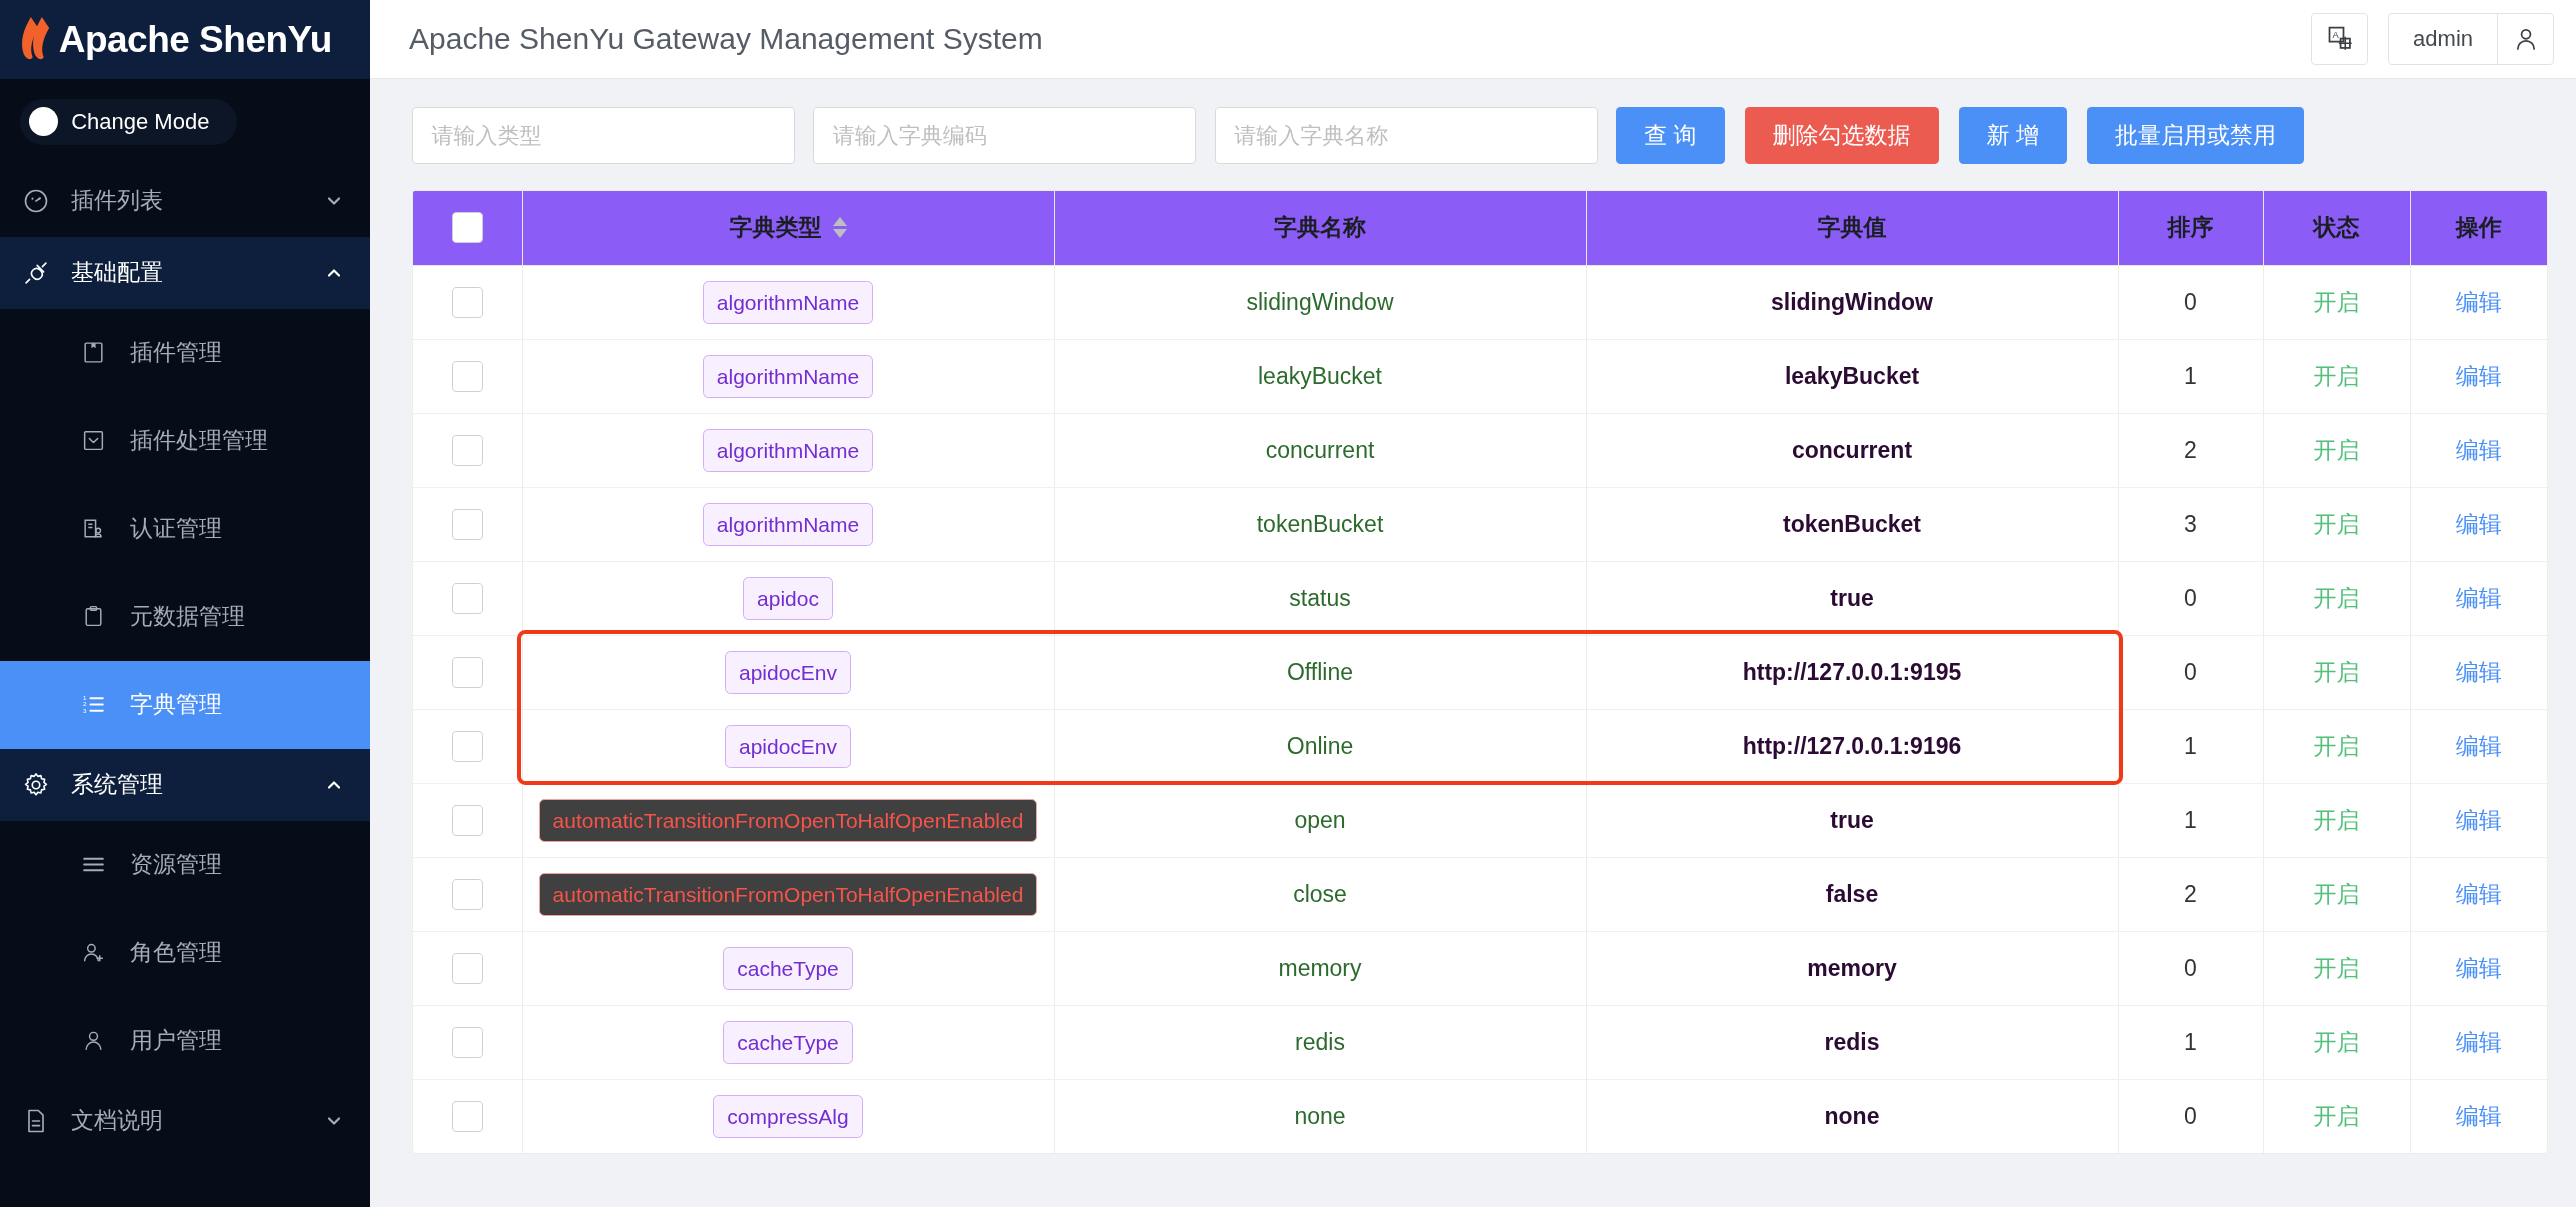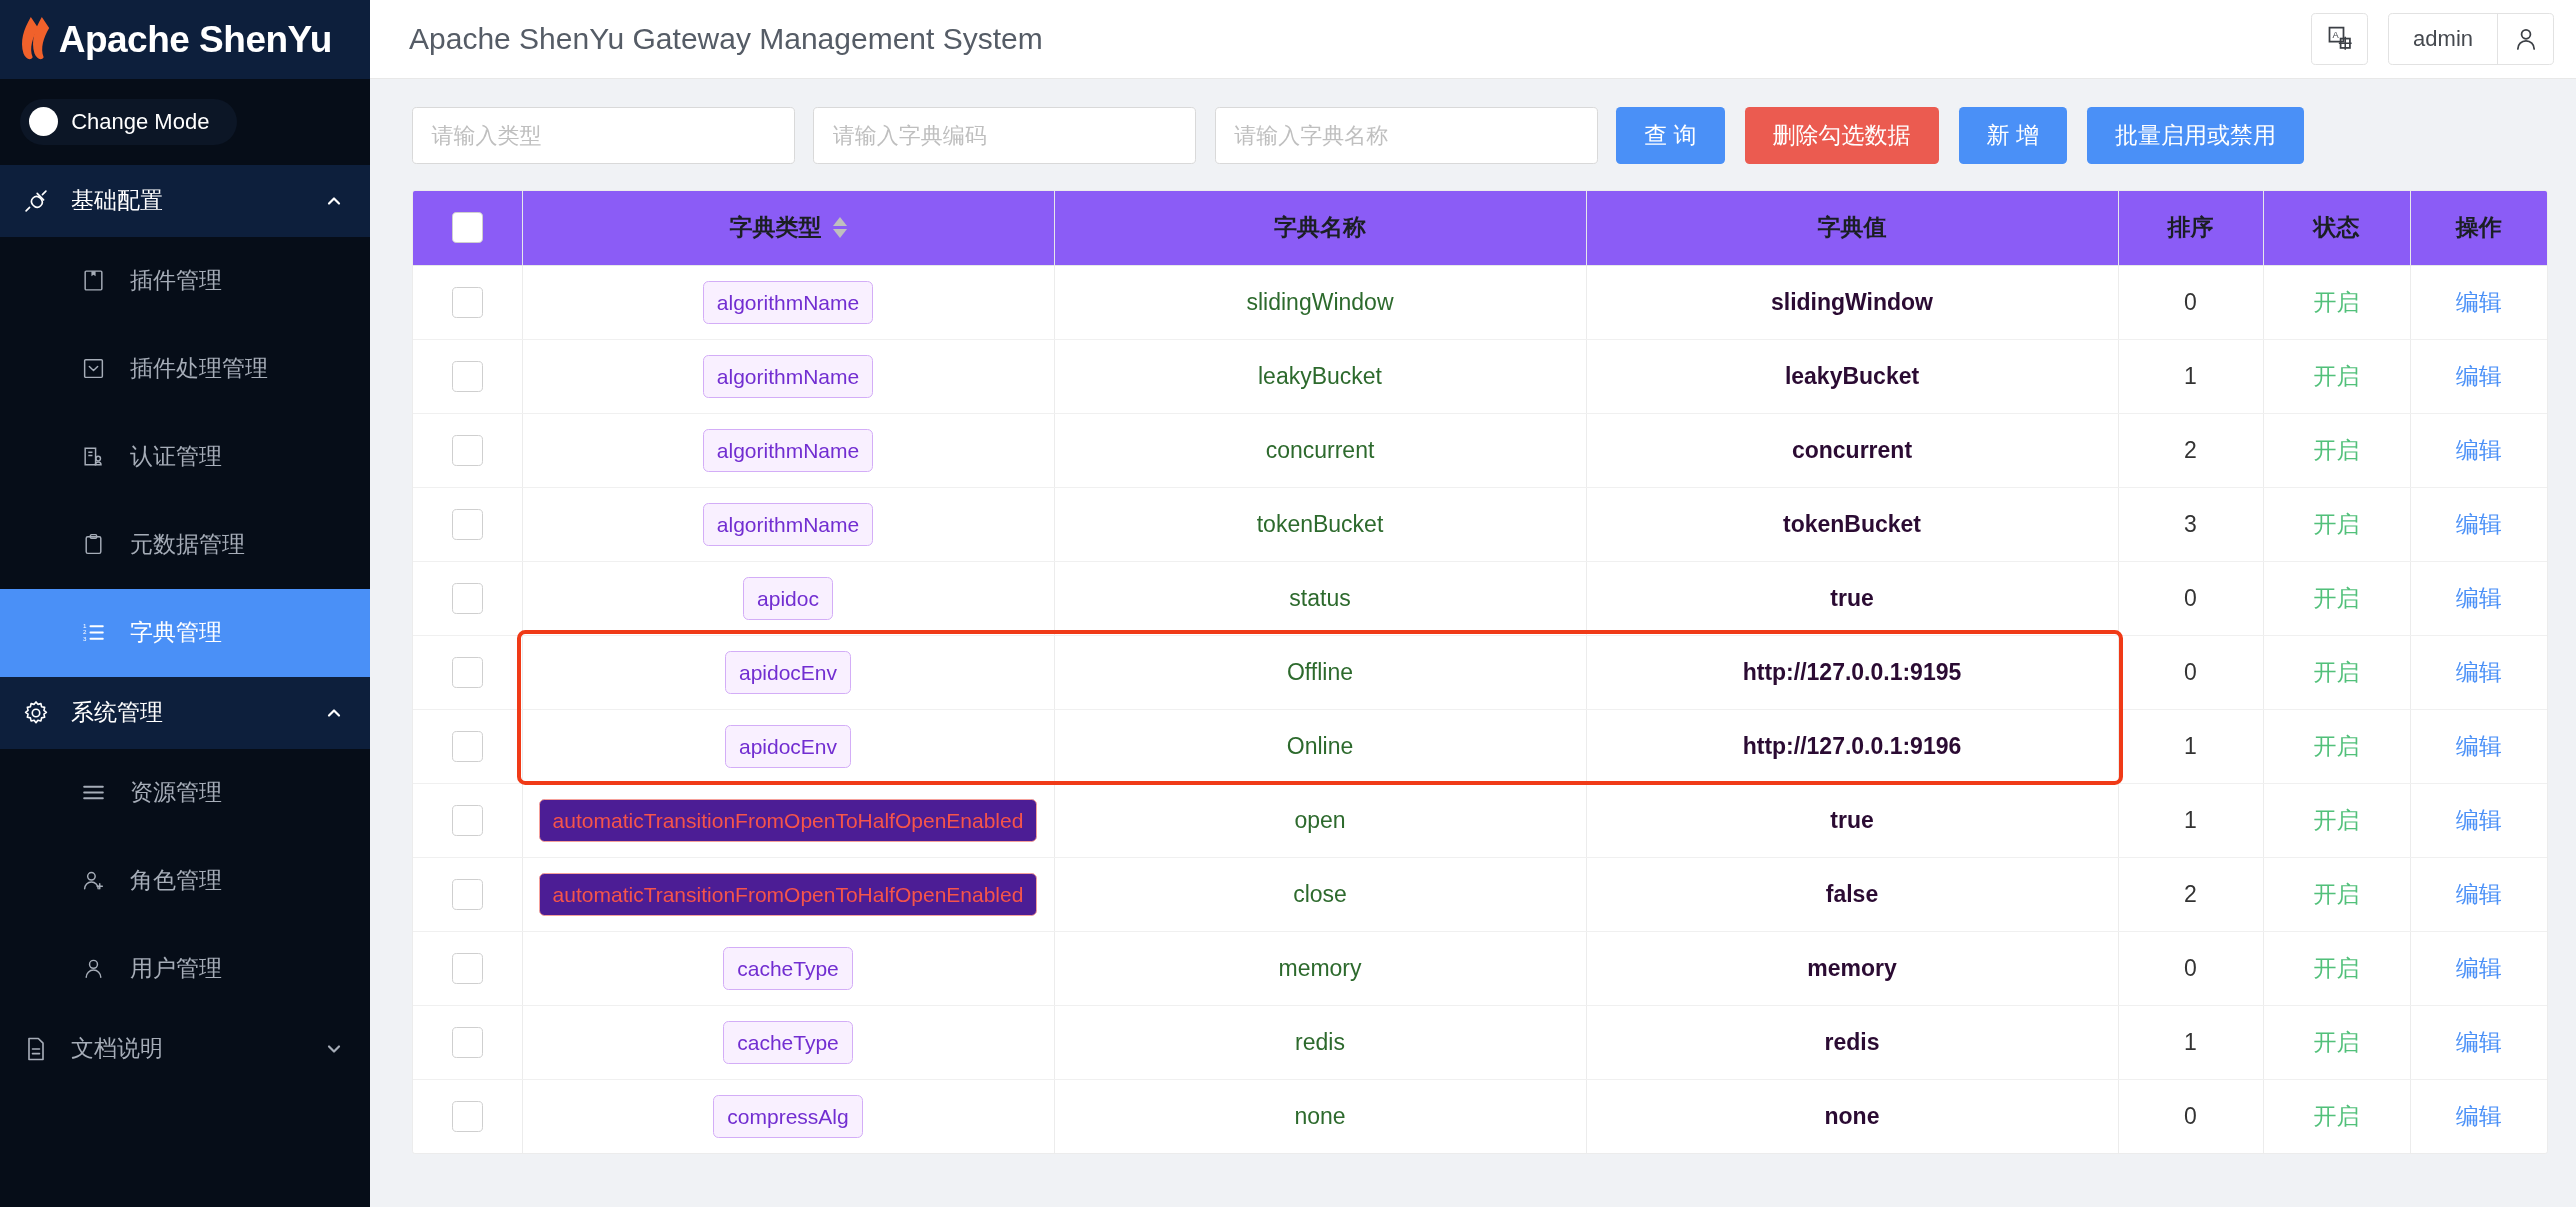--- a/index.html
+++ b/index.html
@@ -117,21 +117,21 @@
   }
   .sorter .up { border-bottom: 9.2px solid #bfbfbf; }
   .sorter .dn { border-top: 9.2px solid #bfbfbf; }
   .th-inner { display: inline-flex; align-items: center; justify-content: center; }
 
   .tag {
     display: inline-block; border-radius: 5.5px; font-size: 21px; line-height: 1;
     padding: 10px 13px; white-space: nowrap;
   }
   .tag-purple { background: #f9f0ff; border: 0.9px solid #d3adf7; color: #722ed1; }
-  .tag-red { background: #4c1d95; border: 0.9px solid #f5a19b; color: #f5544a; text-align: right; }
+  .tag-red { background: #404040; border: 0.9px solid #f5a19b; color: #f5544a; text-align: right; }
   .cell-name { color: #2d6a2d; }
   .cell-value { color: #2b0b33; font-weight: bold; }
   .cell-status { color: #52c07a; }
   .cell-action { color: #4a90f7; cursor: pointer; }
 
   .tag-overflow-cell { overflow: visible; position: relative; }
   .tag-overflow-cell .tag { position: relative; z-index: 3; }
 
   
   .highlight-box {
@@ -157,20 +157,36 @@
 
     <div class="change-mode-wrap">
       <div class="change-mode">
         <span class="cm-dot"></span>
         <span class="cm-label">Change Mode</span>
       </div>
     </div>
 
     <div class="menu">
 
+      <div class="menu-group-head">
+        <span class="mg-icon">
+          <svg width="28" height="28" viewBox="0 0 24 24" fill="none" stroke="#a6adb8" stroke-width="1.4">
+            <circle cx="12" cy="12" r="9"></circle>
+              <path d="M12 12 L15.5 9.5" stroke-linecap="round"></path>
+            <circle cx="9" cy="10" r="0.9" fill="#a6adb8" stroke="none"></circle>
+            <circle cx="15" cy="10" r="0.9" fill="#a6adb8" stroke="none"></circle>
+          </svg>
+        </span>
+        <span class="mg-label">插件列表</span>
+        <span class="chev">
+          <svg width="20" height="20" viewBox="0 0 24 24" fill="none" stroke="#a6adb8" stroke-width="2.6" stroke-linecap="round" stroke-linejoin="round">
+              <polyline points="6 9 12 15 18 9"></polyline>
+            </svg>
+        </span>
+      </div>
 
       <div class="menu-group-head active">
         <span class="mg-icon">
           <svg width="28" height="28" viewBox="0 0 24 24" fill="none" stroke="#ffffff" stroke-width="1.4" stroke-linecap="round">
             <path d="M6.5 17.5 L3.5 20.5"></path>
               <path d="M20.5 3.5 L17.5 6.5"></path>
             <path d="M9 15 A4.3 4.3 0 0 1 15 9 L16.5 10.5 A4.3 4.3 0 0 1 10.5 16.5 Z"></path>
             <path d="M13 5.5 L18.5 11"></path>
           </svg>
         </span>

